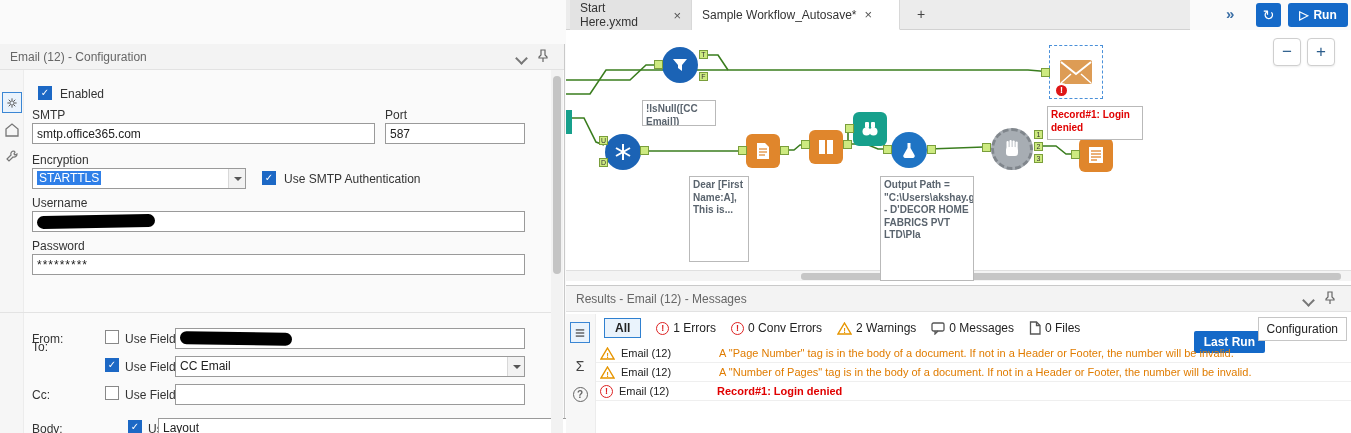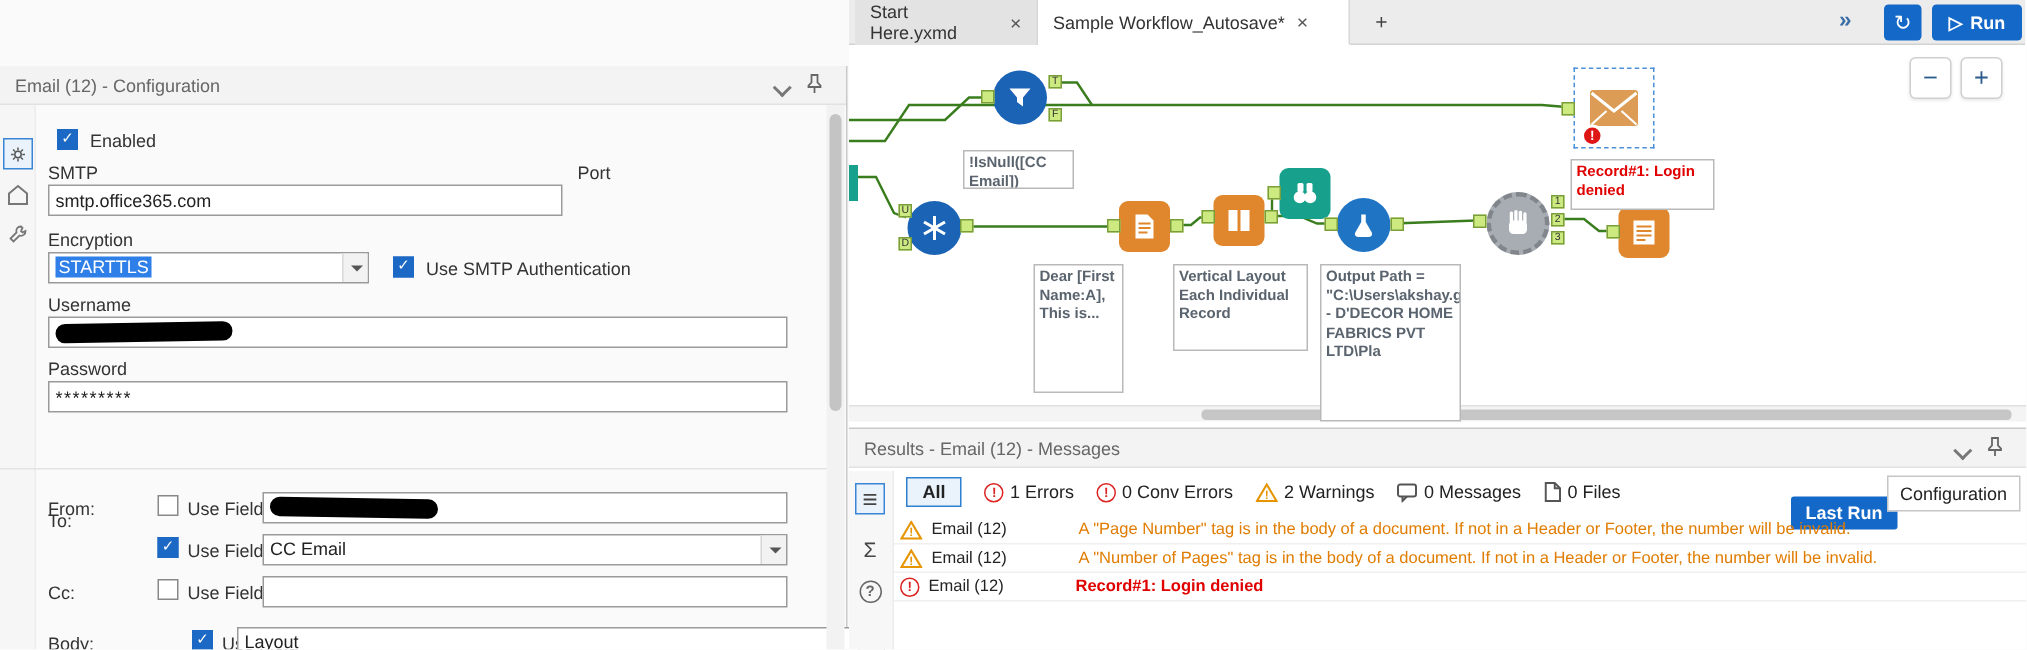--- a/index.html
+++ b/index.html
@@ -23,21 +23,21 @@
   .sel .arr:before { content:""; position:absolute; left:5px; top:8px; border-left:4px solid transparent; border-right:4px solid transparent; border-top:4px solid #555; }
   .hl { background:#2f7fe8; color:#fff; padding:0 2px; }
   .cb { position:absolute; width:14px; height:14px; border:1px solid #888; background:#fff; color:#fff; font-size:10px; line-height:12px; text-align:center; }
   .cb.on { background:#1c68c5; border-color:#1c68c5; }
   .redact { position:absolute; background:#000; border-radius:8px; }
   .divline { position:absolute; left:0; width:553px; height:1px; background:#e3e3e3; }
   .vscroll { position:absolute; right:1px; top:26px; bottom:0; width:12px; background:#f2f2f2; }
   .vscroll .thumb { position:absolute; left:2px; top:6px; width:8px; height:198px; background:#c4c4c4; border-radius:4px; }
 
   
-  #tabbar { position:absolute; left:566px; top:0; width:784px; height:30px; background:#ececec; border-bottom:1px solid #d2d2d2; }
+  #tabbar { position:absolute; left:566px; top:0; width:624px; height:30px; background:#ececec; border-bottom:1px solid #d2d2d2; }
   .tab { position:absolute; top:0; height:30px; display:flex; align-items:center; padding:0 10px; gap:8px; color:#333; border-right:1px solid #d8d8d8; }
   .tab.active { background:#fff; border-bottom:1px solid #fff; }
   .tab .x { color:#555; font-size:13px; }
   .newtab { position:absolute; top:6px; left:345px; width:20px; height:18px; text-align:center; color:#444; font-size:14px; }
   .ovf { position:absolute; top:5px; left:660px; color:#3a6ea5; font-size:15px; font-weight:bold; }
   .sqbtn { position:absolute; top:3px; width:25px; height:24px; background:#1469c8; color:#fff; border-radius:3px; text-align:center; line-height:24px; font-size:14px; }
   .runbtn { position:absolute; top:3px; left:722px; width:60px; height:24px; background:#1469c8; color:#fff; border-radius:3px; display:flex; align-items:center; justify-content:center; gap:5px; font-size:12px; font-weight:bold; }
 
   
   #canvas { position:absolute; left:566px; top:30px; width:785px; height:255px; background:#fff; overflow:hidden; }
@@ -112,20 +112,21 @@
           </svg>
       </div>
     </div>
 
     <span class="cb on" style="left:38px; top:42px;">✓</span>
     <span class="fld-label" style="left:60px; top:43px;">Enabled</span>
 
     <span class="fld-label" style="left:32px; top:64px;">SMTP</span>
     <span class="fld-label" style="left:385px; top:64px;">Port</span>
     <input class="inp" style="left: 32px; top: 79px; width: 343px;" value="smtp.office365.com">
+    <input class="inp" style="left: 385px; top: 79px; width: 140px;" value="587">
 
     <span class="fld-label" style="left:32px; top:109px;">Encryption</span>
     <div class="sel" style="left:32px; top:124px; width:214px;">
       <span class="hl">STARTTLS</span>
       <span class="arr"></span>
     </div>
     <span class="cb on" style="left:262px; top:127px;">✓</span>
     <span class="fld-label" style="left:284px; top:128px;">Use SMTP Authentication</span>
 
     <span class="fld-label" style="left:32px; top:152px;">Username</span>
@@ -242,21 +243,20 @@
     <div class="ann" style="left:123px; top:146px; width:60px; height:86px;">Dear [First Name:A], This is...</div>
 
     <div class="tool tsquare" style="left:243px; top:100px; width:34px; height:34px; background:#e0862c; z-index:2;">
       <svg width="20" height="20" viewBox="0 0 20 20">
           <rect x="3" y="3" width="6" height="14" fill="#fff"></rect>
           <rect x="11" y="3" width="6" height="14" fill="#fff"></rect>
         </svg>
     </div>
     <span class="anchor" style="left:235px; top:110px;"></span>
     <span class="anchor" style="left:277px; top:110px;"></span>
-    <div class="ann" style="left:216px; top:146px; width:90px; height:58px;">Vertical Layout Each Individual Record</div>
 
     <div class="tool tsquare" style="left:287px; top:82px; width:34px; height:34px; background:#17a08c; z-index:2;">
       <svg width="22" height="22" viewBox="0 0 22 22" fill="#fff">
           <rect x="6" y="4" width="4" height="6" rx="1"></rect>
           <rect x="12" y="4" width="4" height="6" rx="1"></rect>
           <circle cx="7.5" cy="13.5" r="4"></circle>
           <circle cx="14.5" cy="13.5" r="4"></circle>
         </svg>
     </div>
     <span class="anchor" style="left:279px; top:94px;"></span>

